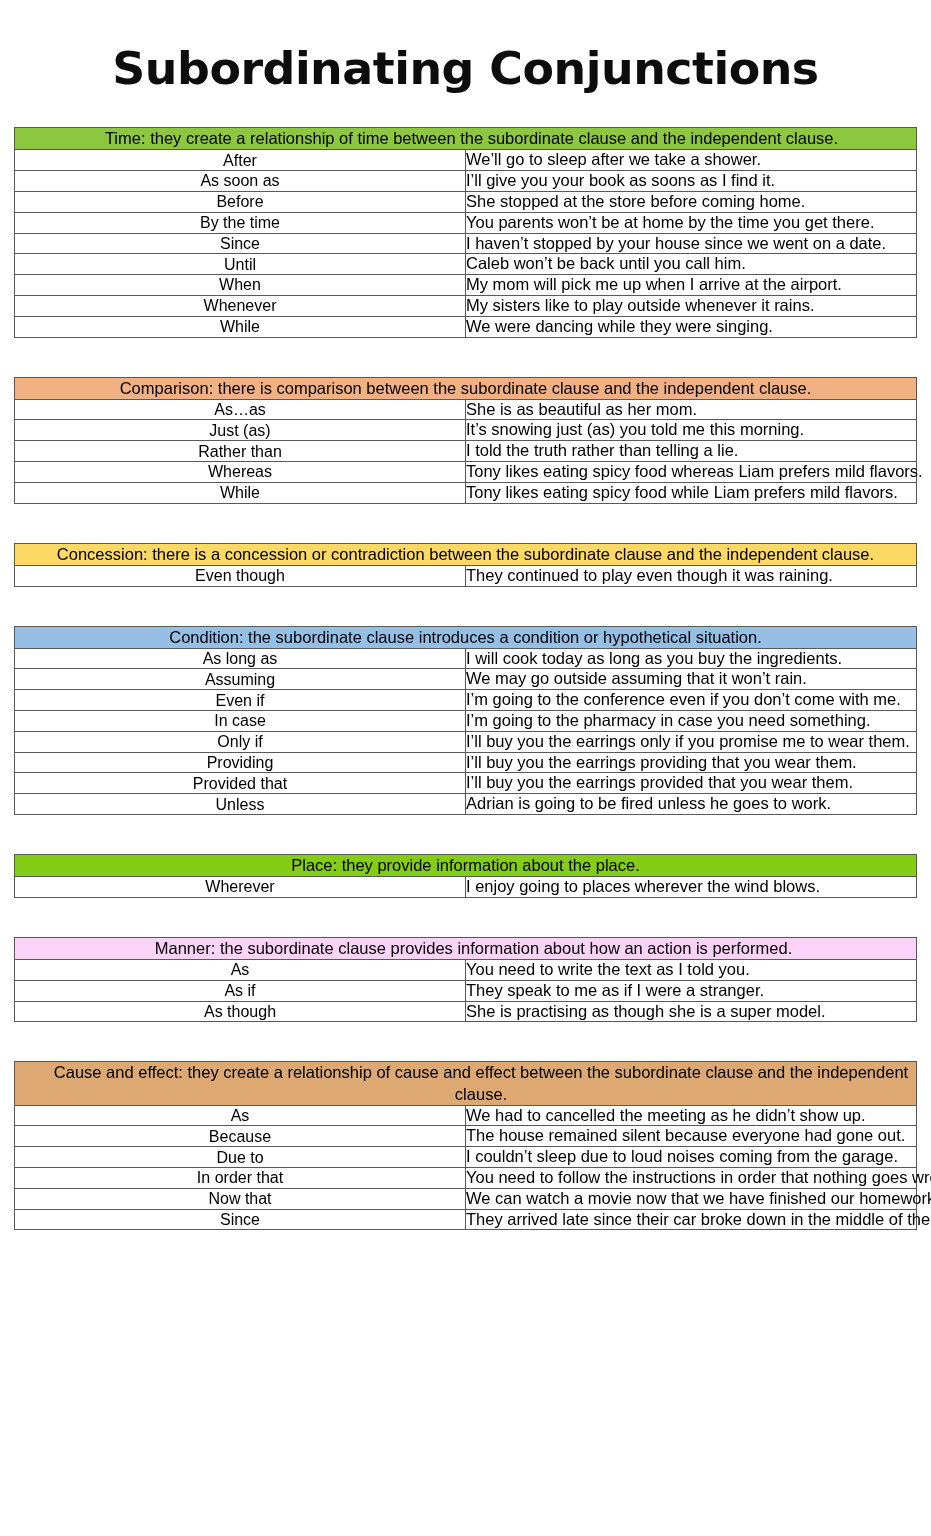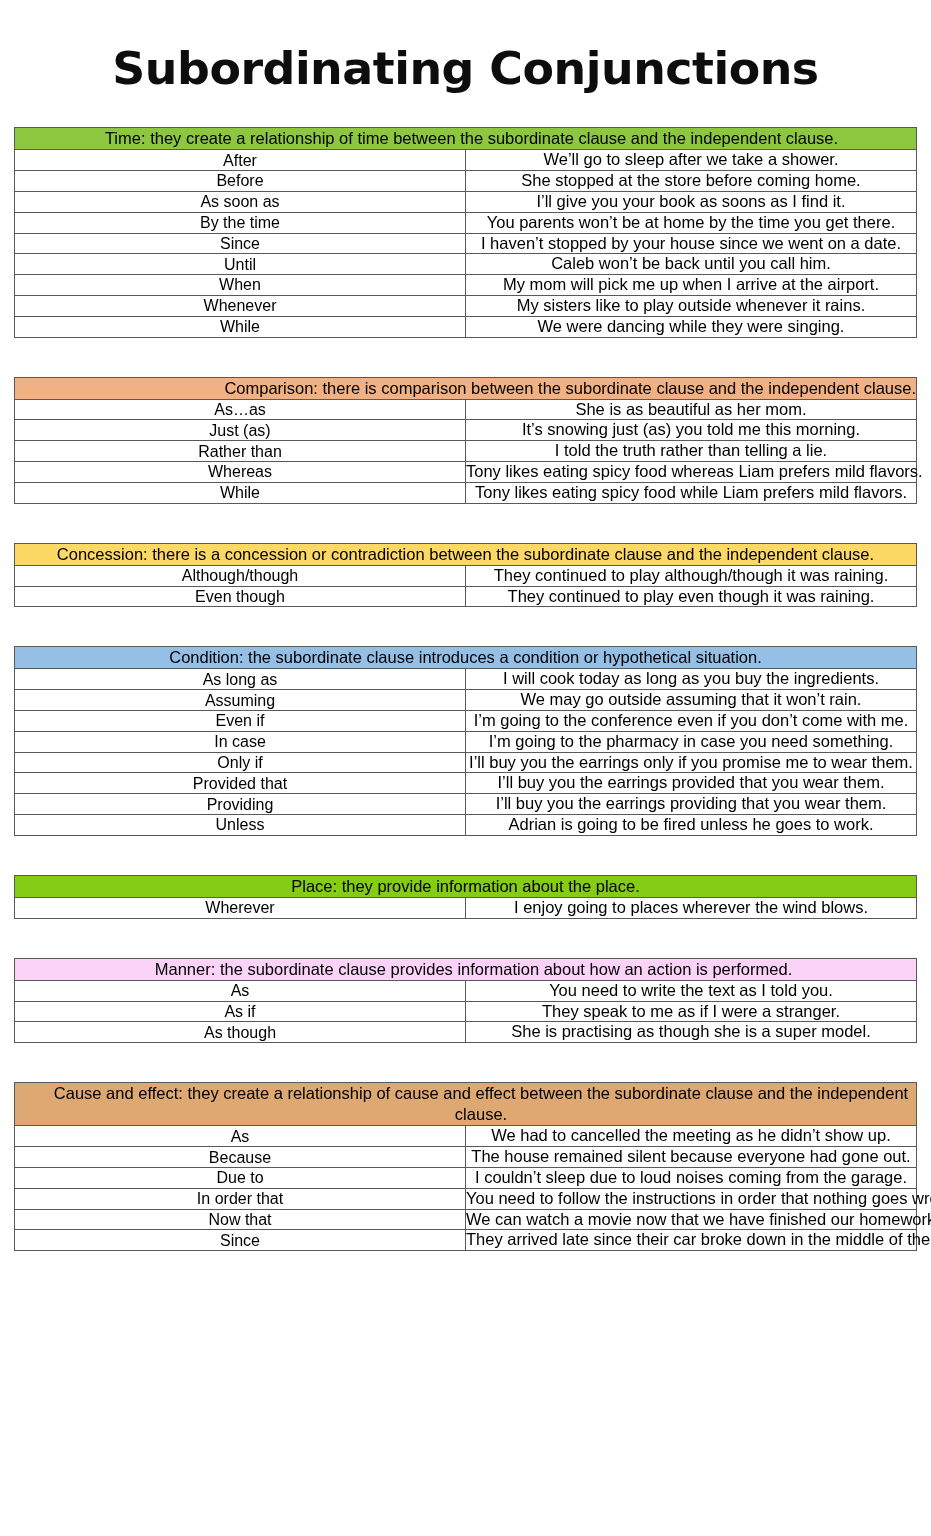--- a/index.html
+++ b/index.html
@@ -58,21 +58,20 @@
   }
   .col-conj {
     width: 192px;
     text-align: center;
     font-size: 16px;
     line-height: 1.2;
     padding: 2px 4px 3px 4px;
     white-space: nowrap;
   }
   .col-example {
-    text-align: center;
     font-size: 16.5px;
     line-height: 1.2;
     padding: 2px 6px 3px 6px;
     white-space: nowrap;
   }
 </style>
 </head>
 <body>
 
 <div class="page">
@@ -83,28 +82,28 @@
           <tr>
             <th class="section-header" colspan="2" style="background: rgb(141, 198, 63); padding-left: 12px;">Time: they create a relationship of time between the subordinate clause and the independent clause.</th>
           </tr>
         </thead>
         <tbody>
           <tr>
             <td class="col-conj">After</td>
             <td class="col-example">We’ll go to sleep after we take a shower.</td>
           </tr>
           <tr>
+            <td class="col-conj">As soon as</td>
+            <td class="col-example">I’ll give you your book as soons as I find it.</td>
+          </tr>
+          <tr>
             <td class="col-conj">Before</td>
             <td class="col-example">She stopped at the store before coming home.</td>
           </tr>
           <tr>
-            <td class="col-conj">As soon as</td>
-            <td class="col-example">I’ll give you your book as soons as I find it.</td>
-          </tr>
-          <tr>
             <td class="col-conj">By the time</td>
             <td class="col-example">You parents won’t be at home by the time you get there.</td>
           </tr>
           <tr>
             <td class="col-conj">Since</td>
             <td class="col-example">I haven’t stopped by your house since we went on a date.</td>
           </tr>
           <tr>
             <td class="col-conj">Until</td>
             <td class="col-example">Caleb won’t be back until you call him.</td>
@@ -119,21 +118,21 @@
           </tr>
           <tr>
             <td class="col-conj">While</td>
             <td class="col-example">We were dancing while they were singing.</td>
           </tr>
         </tbody>
       </table>
       <table class="ref-table">
         <thead>
           <tr>
-            <th class="section-header" colspan="2" style="background: rgb(242, 177, 131); text-align: right;">Comparison: there is comparison between the subordinate clause and the independent clause.</th>
+            <th class="section-header" colspan="2" style="background: rgb(242, 177, 131);">Comparison: there is comparison between the subordinate clause and the independent clause.</th>
           </tr>
         </thead>
         <tbody>
           <tr>
             <td class="col-conj">As…as</td>
             <td class="col-example">She is as beautiful as her mom.</td>
           </tr>
           <tr>
             <td class="col-conj">Just (as)</td>
             <td class="col-example">It’s snowing just (as) you told me this morning.</td>
@@ -153,24 +152,20 @@
         </tbody>
       </table>
       <table class="ref-table">
         <thead>
           <tr>
             <th class="section-header" colspan="2" style="background: rgb(252, 216, 100); margin-top: 31px;">Concession: there is a concession or contradiction between the subordinate clause and the independent clause.</th>
           </tr>
         </thead>
         <tbody>
           <tr>
-            <td class="col-conj">Although/though</td>
-            <td class="col-example">They continued to play although/though it was raining.</td>
-          </tr>
-          <tr>
             <td class="col-conj">Even though</td>
             <td class="col-example">They continued to play even though it was raining.</td>
           </tr>
         </tbody>
       </table>
       <table class="ref-table">
         <thead>
           <tr>
             <th class="section-header" colspan="2" style="background: rgb(149, 191, 229);">Condition: the subordinate clause introduces a condition or hypothetical situation.</th>
           </tr>
@@ -190,26 +185,26 @@
           </tr>
           <tr>
             <td class="col-conj">In case</td>
             <td class="col-example">I’m going to the pharmacy in case you need something.</td>
           </tr>
           <tr>
             <td class="col-conj">Only if</td>
             <td class="col-example">I’ll buy you the earrings only if you promise me to wear them.</td>
           </tr>
           <tr>
+            <td class="col-conj">Providing</td>
+            <td class="col-example">I’ll buy you the earrings providing that you wear them.</td>
+          </tr>
+          <tr>
             <td class="col-conj">Provided that</td>
             <td class="col-example">I’ll buy you the earrings provided that you wear them.</td>
-          </tr>
-          <tr>
-            <td class="col-conj">Providing</td>
-            <td class="col-example">I’ll buy you the earrings providing that you wear them.</td>
           </tr>
           <tr>
             <td class="col-conj">Unless</td>
             <td class="col-example">Adrian is going to be fired unless he goes to work.</td>
           </tr>
         </tbody>
       </table>
       <table class="ref-table">
         <thead>
           <tr>

